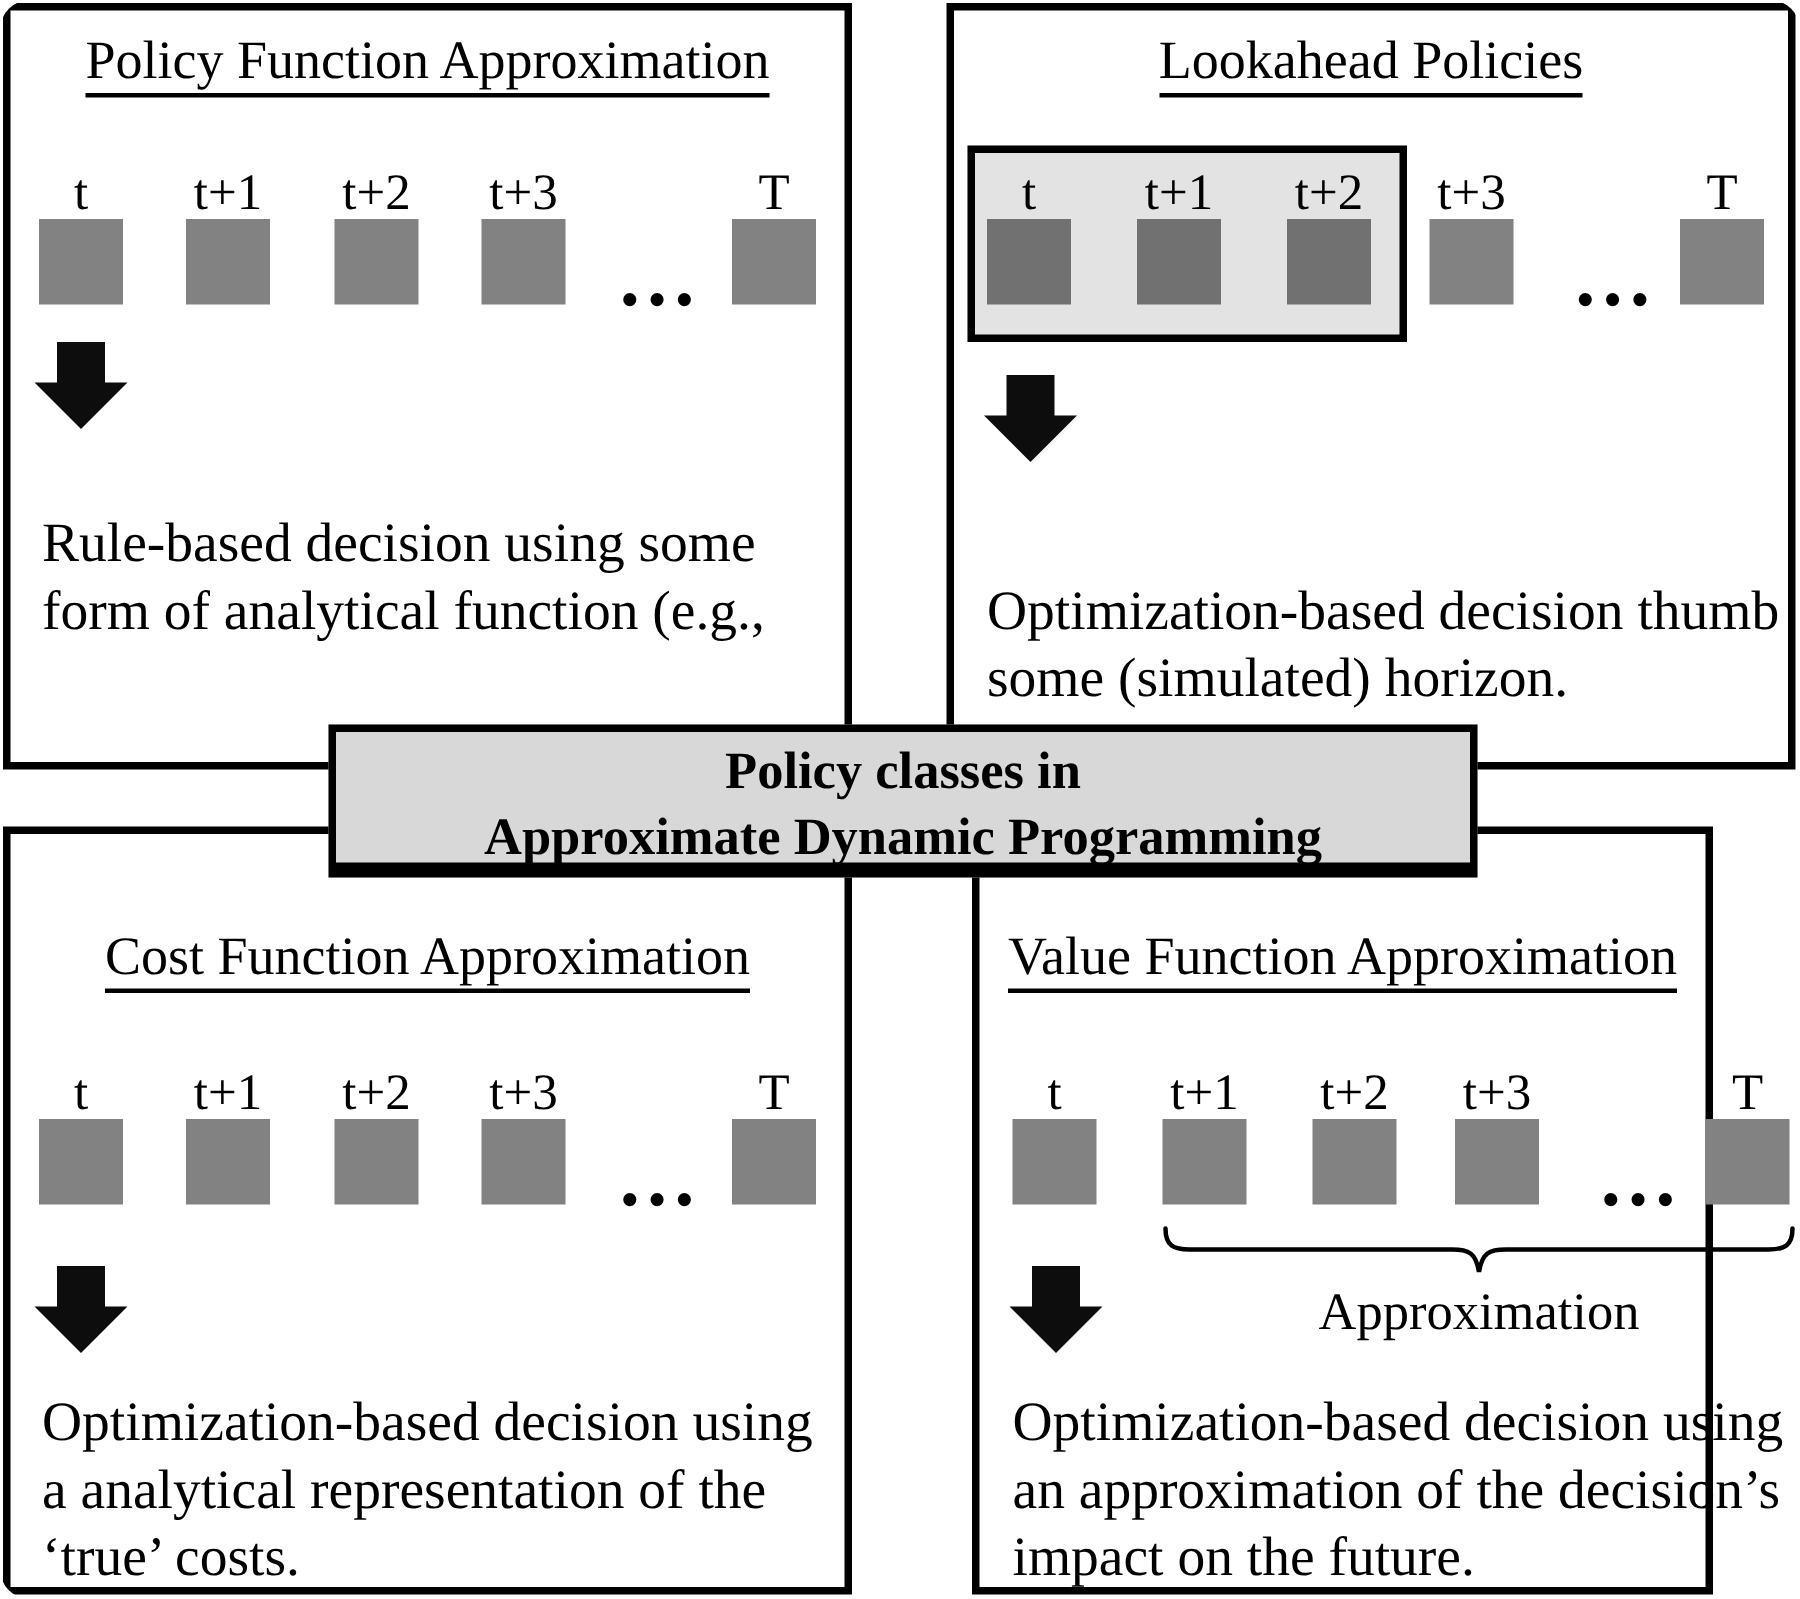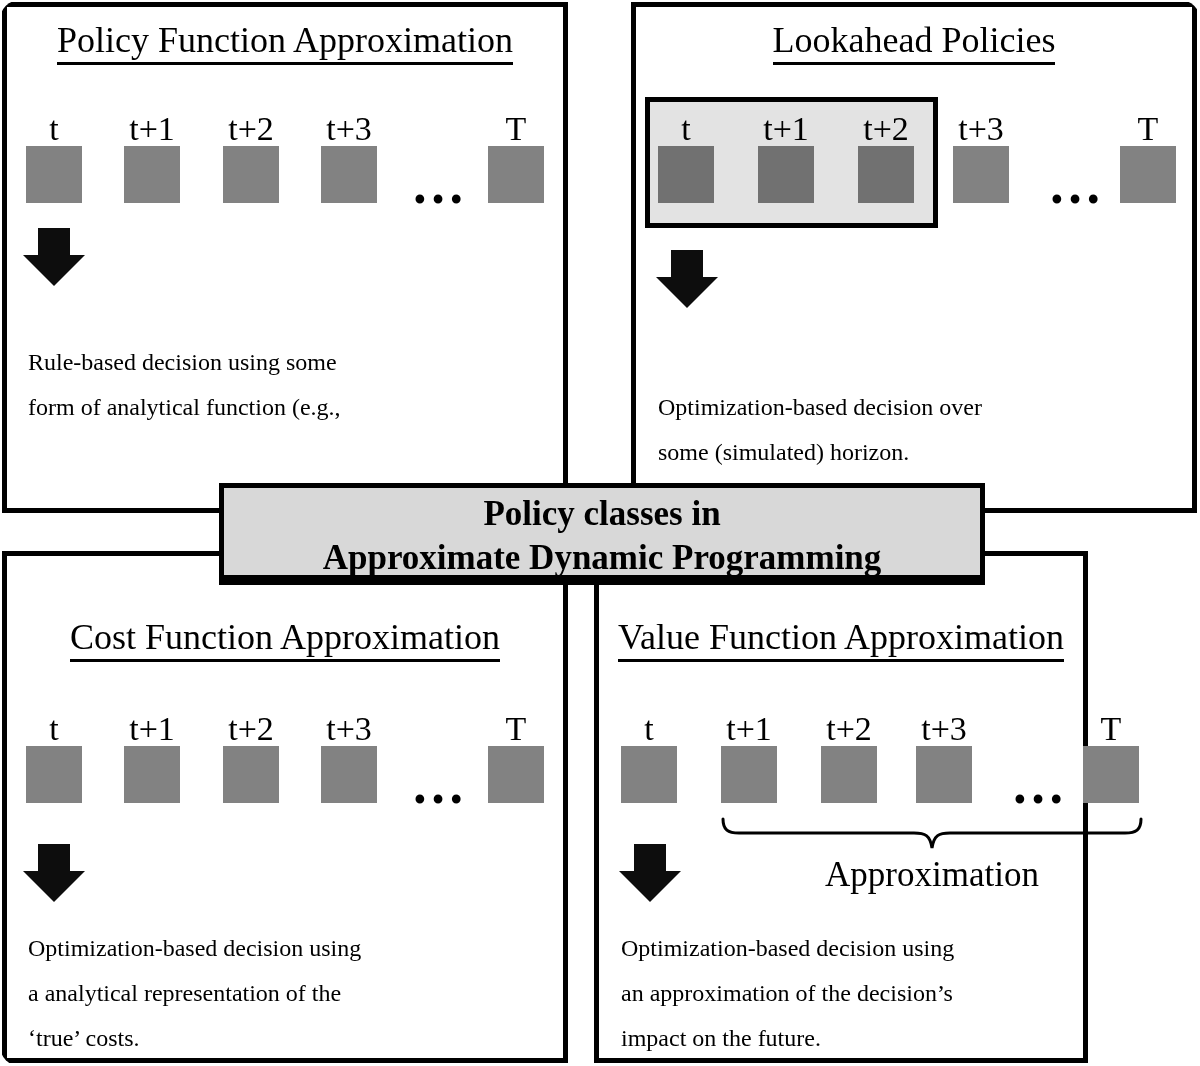--- a/index.html
+++ b/index.html
@@ -6,40 +6,40 @@
   .stage{
     position:relative;width:1200px;height:1066px;background:#ffffff;overflow:hidden;
     font-family:"Liberation Serif","DejaVu Serif",serif;color:#000;border-radius:20px;
   }
   .quadrant{
     position:absolute;border:5px solid #000;background:#fff;box-sizing:border-box;
   }
   .q-tl{left:2px;top:2px;width:566px;height:511px;}
   .q-tr{left:631px;top:2px;width:566px;height:511px;}
   .q-bl{left:2px;top:551px;width:566px;height:512px;}
-  .q-br{left:594px;top:551px;width:494px;height:512px;}
+  .q-br{left:648px;top:551px;width:494px;height:512px;}
   .q-title{
     position:absolute;left:0;right:0;text-align:center;font-size:36px;line-height:38px;
     white-space:nowrap;
   }
   .q-title span{border-bottom:3px solid #000;padding-bottom:2px;}
   .t-top{top:14px;}
   .t-bottom{top:62px;}
   .step-label{
     position:absolute;width:56px;text-align:center;font-size:34px;line-height:34px;white-space:nowrap;
   }
   .square{position:absolute;width:56px;height:57px;background:#828282;}
   .square.hl{background:#717171;}
   .ellipsis{position:absolute;font-size:54px;line-height:1;font-weight:bold;letter-spacing:1px;}
   .horizon-box{
     position:absolute;left:9px;top:90px;width:293px;height:131px;background:#e3e3e3;
     border:5px solid #000;box-sizing:border-box;
   }
   .arrow{position:absolute;width:62px;height:58px;}
-  .para{position:absolute;font-size:24px;line-height:45px;white-space:nowrap;}
+  .para{position:absolute;font-size:37px;line-height:45px;white-space:nowrap;}
   .center-box{
     position:absolute;left:219px;top:483px;width:766px;height:102px;background:#d8d8d8;
     border:5px solid #000;border-bottom-width:10px;box-sizing:border-box;
     text-align:center;font-weight:bold;font-size:35px;line-height:44px;padding-top:4px;z-index:5;
   }
   .brace{position:absolute;left:122px;top:261px;width:422px;height:36px;}
   .brace-label{
     position:absolute;left:122px;top:297px;width:422px;text-align:center;
     font-size:35px;line-height:44px;white-space:nowrap;
   }
@@ -91,21 +91,21 @@
     <div class="square hl" style="left:222px;top:139px;"></div>
     <div class="square" style="left:317px;top:139px;"></div>
     <div class="square" style="left:484px;top:139px;"></div>
     <div class="ellipsis" style="left:412px;top:151px;">…</div>
 
     <svg class="arrow" style="left:20px;top:243px;" viewBox="0 0 62 58">
       <polygon points="15,0 47,0 47,27 62,27 31,58 0,27 15,27" fill="#0d0d0d"></polygon>
     </svg>
 
     <div class="para" style="left:22px;top:378px;">
-      <div>Optimization-based decision over</div>
+      <div>Optimization-based decision thumb</div>
       <div>some (simulated) horizon.</div>
     </div>
   </div>
 
   <div class="quadrant q-bl">
     <div class="q-title t-bottom"><span>Cost Function Approximation</span></div>
 
     <div class="step-label" style="left:19px;top:156px;">t</div>
     <div class="step-label" style="left:117px;top:156px;">t+1</div>
     <div class="step-label" style="left:216px;top:156px;">t+2</div>

